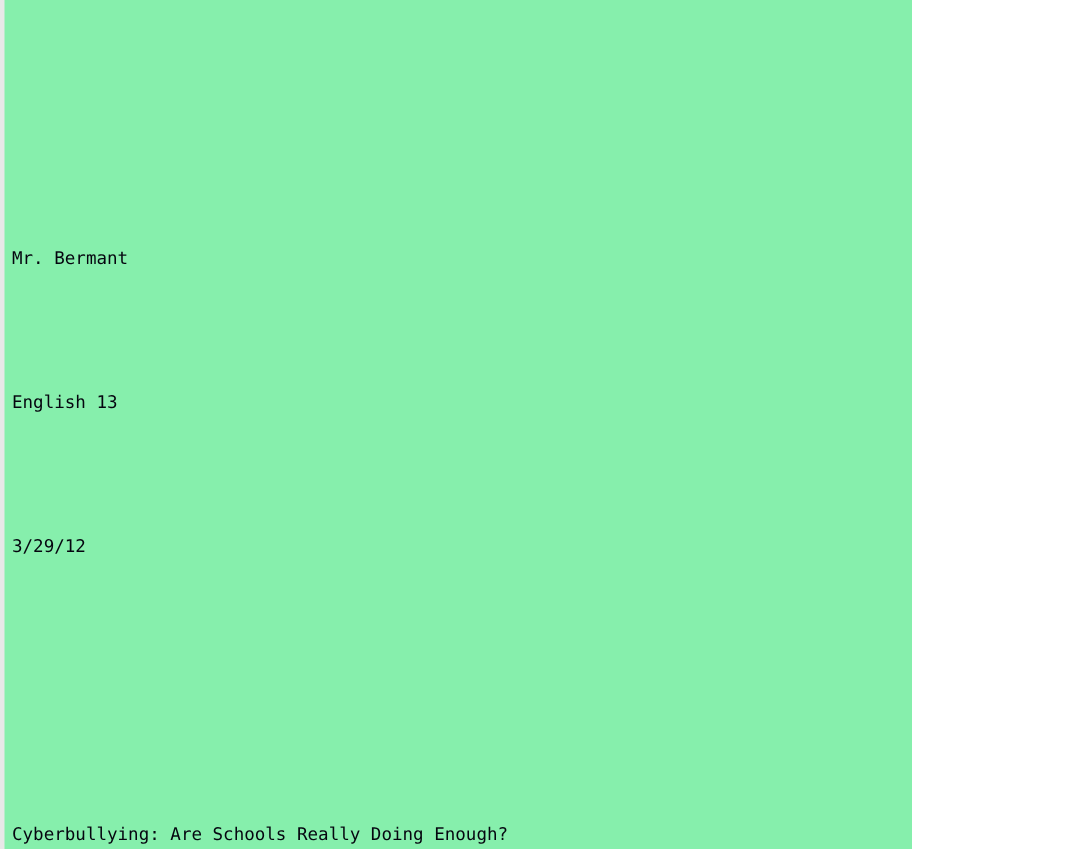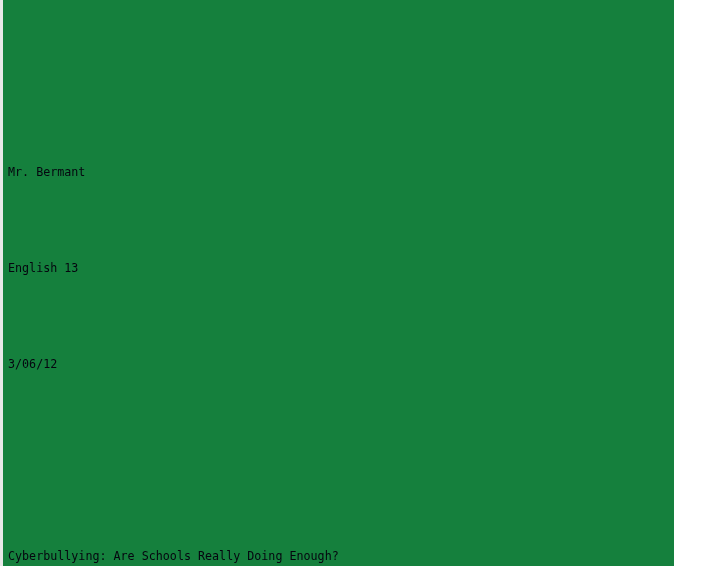--- a/index.html
+++ b/index.html
@@ -7,23 +7,23 @@
     padding: 0;
   }
   body {
     width: 713px;
     height: 566px;
     overflow: hidden;
     background: #ffffff;
   }
   .page {
     position: relative;
-    width: 674px;
+    width: 608px;
     height: 566px;
-    background: #15803d;
+    background: #86efac;
     text-decoration: underline;
   }
   .edge-strip {
     position: absolute;
     left: 0;
     top: 0;
     width: 3px;
     height: 566px;
     background: #e8e8e8;
   }
@@ -44,21 +44,21 @@
 </head>
 <body>
 
 <div class="page">
   <div class="edge-strip"></div>
   <div class="content">
 
     <div class="header-block">
       <div class="line">Mr. Bermant</div>
       <div class="line">English 13</div>
-      <div class="line">3/06/12</div>
+      <div class="line">3/29/12</div>
     </div>
 
     <div class="line">Cyberbullying: Are Schools Really Doing Enough?</div>
 
     
 
     
 
   </div>
 </div>

